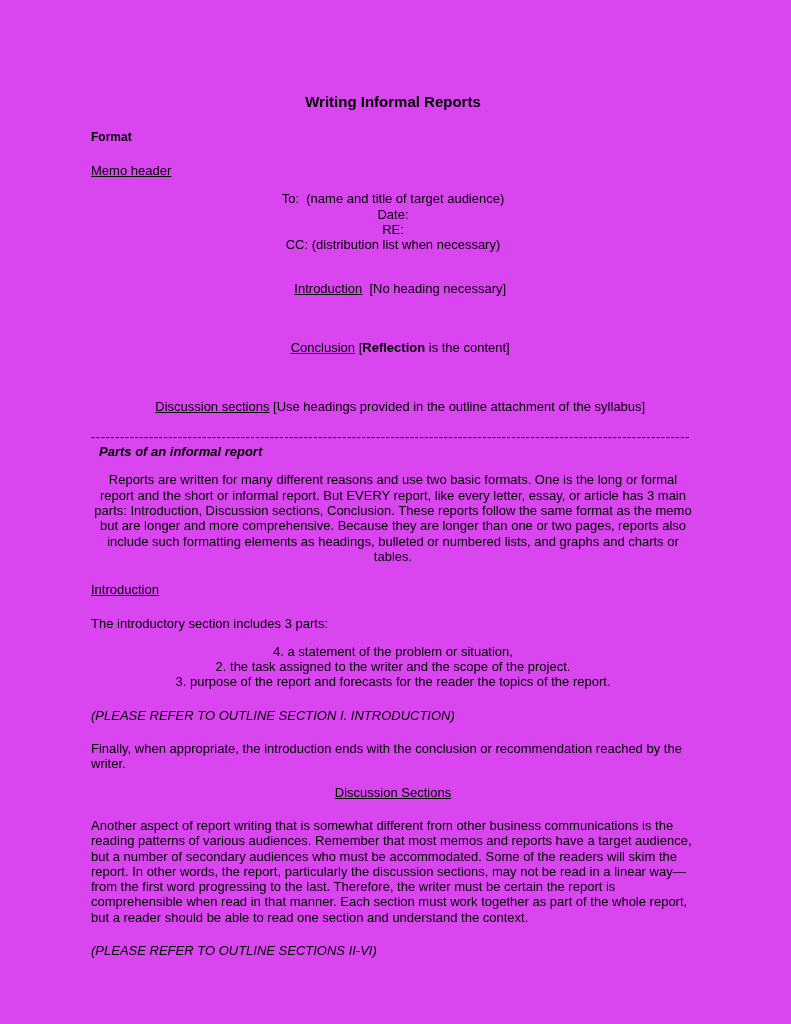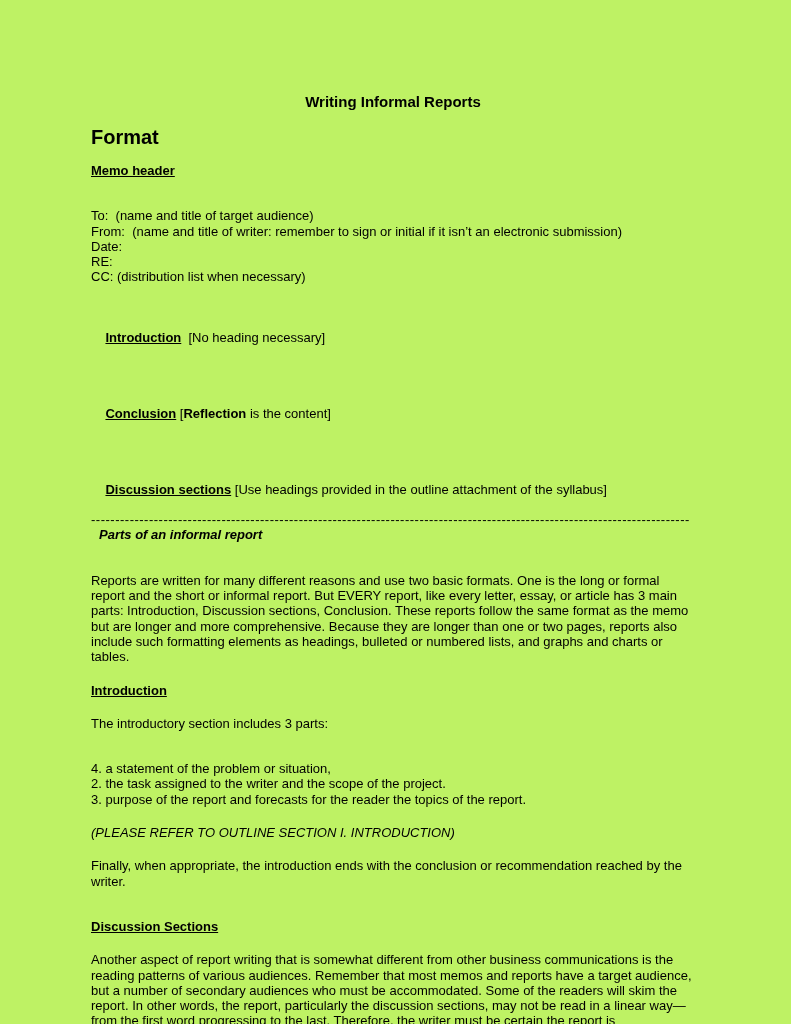--- a/index.html
+++ b/index.html
@@ -5,51 +5,51 @@
   html, body {
     margin: 0;
     padding: 0;
     background: #ffffff;
   }
   .page {
     position: relative;
     width: 791px;
     height: 1024px;
     box-sizing: border-box;
-    background: #bef264;
+    background: #d946ef;
     color: #000000;
     font-family: "Liberation Sans", "DejaVu Sans", sans-serif;
     font-size: 13px;
     line-height: 15.3px;
     padding: 93px 96px 0 91px;
     overflow: hidden;
   }
   .title {
     text-align: center;
     font-weight: bold;
     font-size: 15px;
     line-height: 18px;
   }
   .h-format {
     font-weight: bold;
-    font-size: 20px;
+    font-size: 12px;
     line-height: 19px;
     margin-top: 17px;
   }
   .h-underline {
-    font-weight: bold;
+    font-weight: normal;
     text-decoration: underline;
   }
   .block-heading {
     margin-top: 16px;
   }
   .line {
     white-space: pre-wrap;
   }
-  .gap1 { margin-top: 30px; }
+  .gap1 { margin-top: 13px; text-align: center; }
   .gap2 { margin-top: 18px; }
   .para { white-space: pre-wrap; }
   .divider {
     white-space: nowrap;
     overflow: hidden;
     line-height: 15px;
     letter-spacing: 0.5px;
   }
   .parts-heading {
     font-weight: bold;
@@ -68,21 +68,20 @@
   <div class="title">Writing Informal Reports</div>
 
   <div class="h-format">Format</div>
 
   <div class="block-heading">
     <span class="h-underline">Memo header</span>
   </div>
 
   <div class="gap1">
     <div class="line">To:  (name and title of target audience)</div>
-    <div class="line">From:  (name and title of writer: remember to sign or initial if it isn’t an electronic submission)</div>
     <div class="line">Date:</div>
     <div class="line">RE:</div>
     <div class="line">CC: (distribution list when necessary)</div>
   </div>
 
   <div class="line gap1">
     <span class="h-underline">Introduction</span><span>  [No heading necessary]</span>
   </div>
 
   <div class="line gap1">

